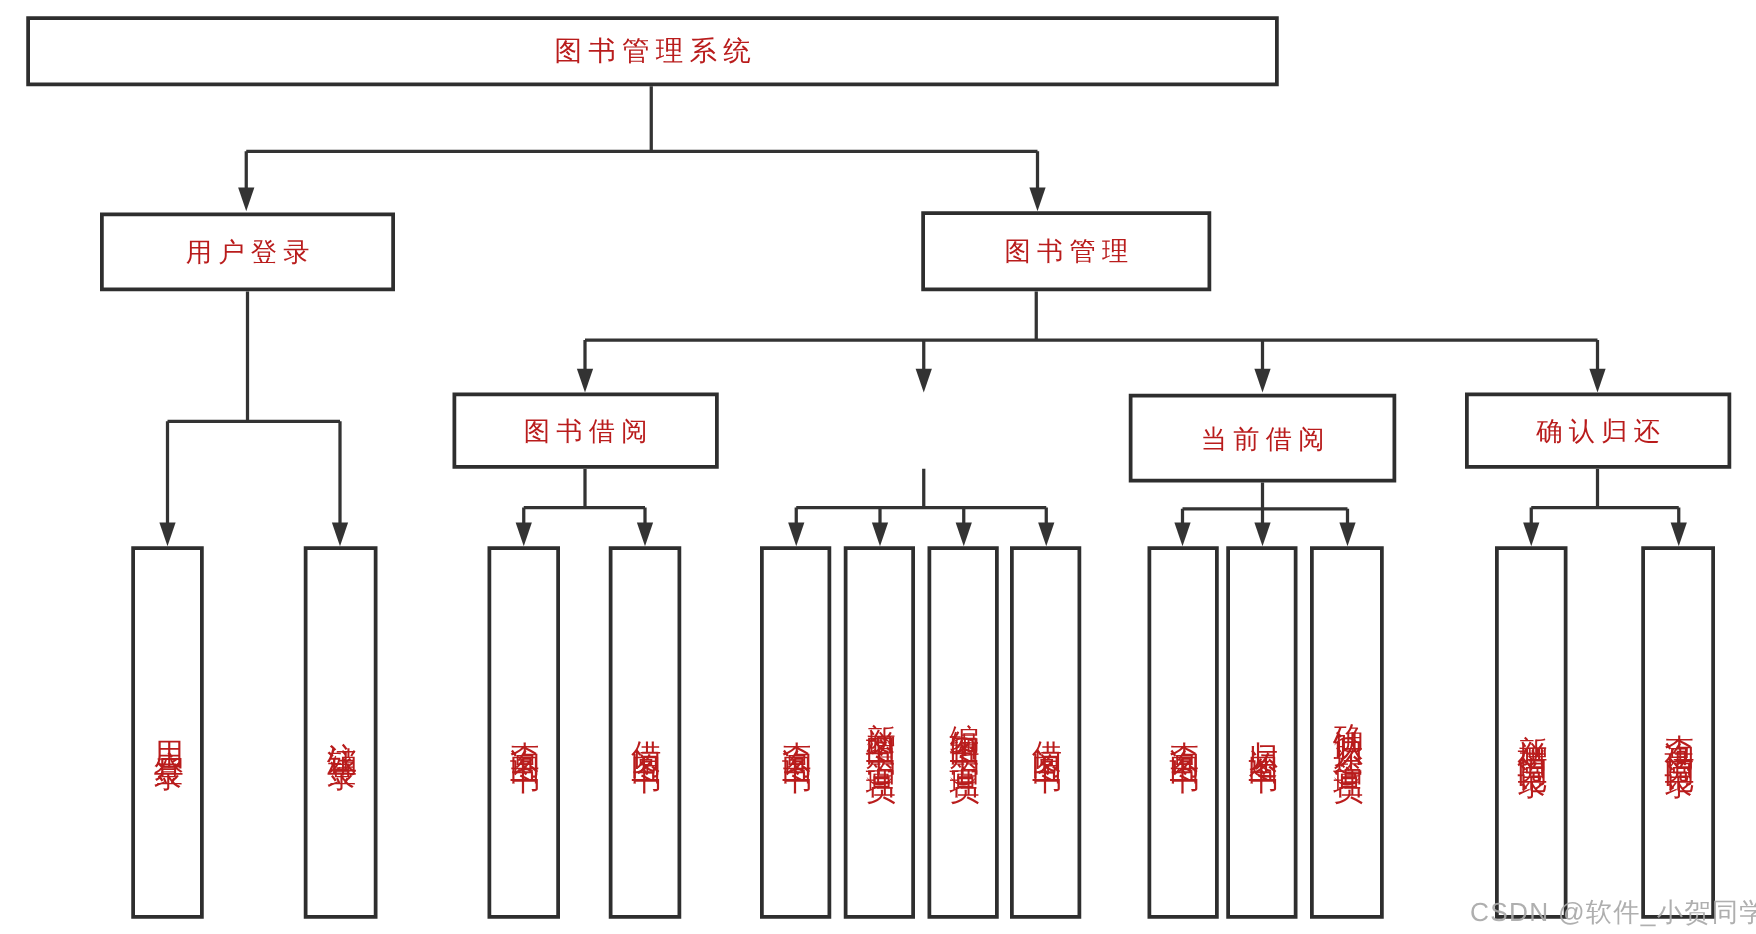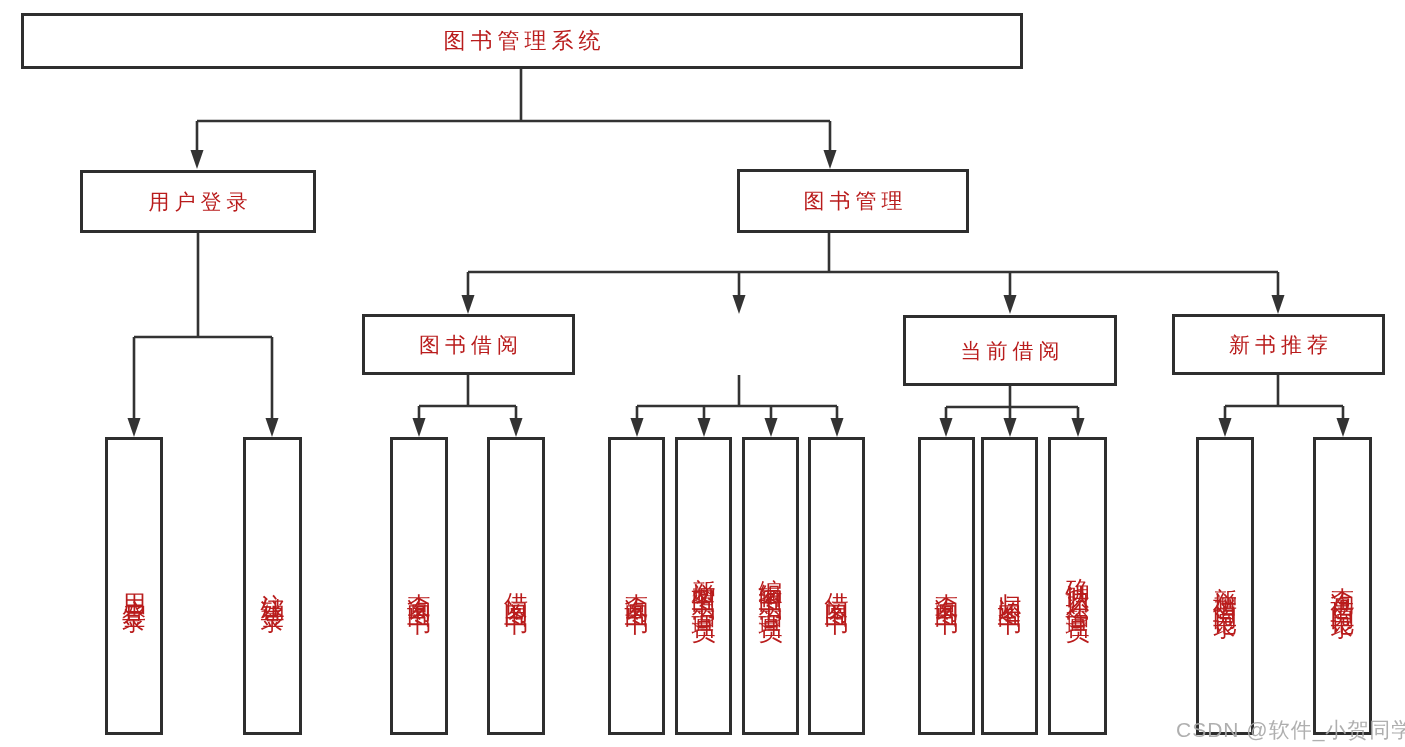--- a/index.html
+++ b/index.html
@@ -122,21 +122,21 @@
     <span>图书管理</span>
   </div>
 
   <div class="box h" style="left:362px; top:314px; width:213px; height:61px">
     <span>图书借阅</span>
   </div>
   <div class="box h" style="left:903px; top:315px; width:214px; height:71px">
     <span>当前借阅</span>
   </div>
   <div class="box h" style="left:1172px; top:314px; width:213px; height:61px">
-    <span>新书推荐</span>
+    <span>确认归还</span>
   </div>
 
   <div class="box v" style="left:105px; top:437px; width:58px; height:298px">
     <span>用户登录</span>
   </div>
   <div class="box v" style="left:243px; top:437px; width:59px; height:298px">
     <span>注销登录</span>
   </div>
 
   <div class="box v" style="left:390px; top:437px; width:58px; height:298px">

